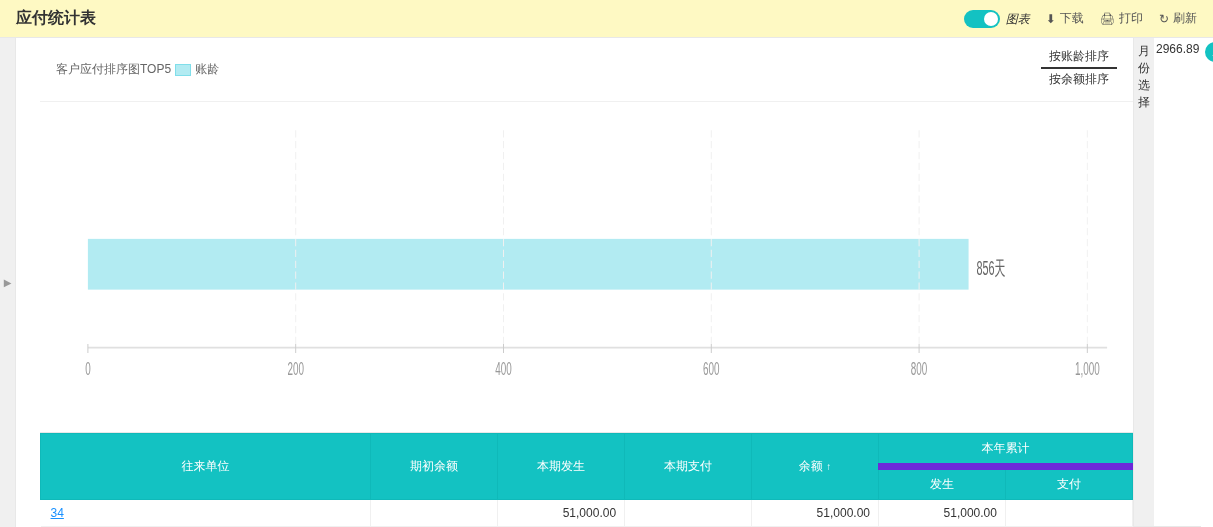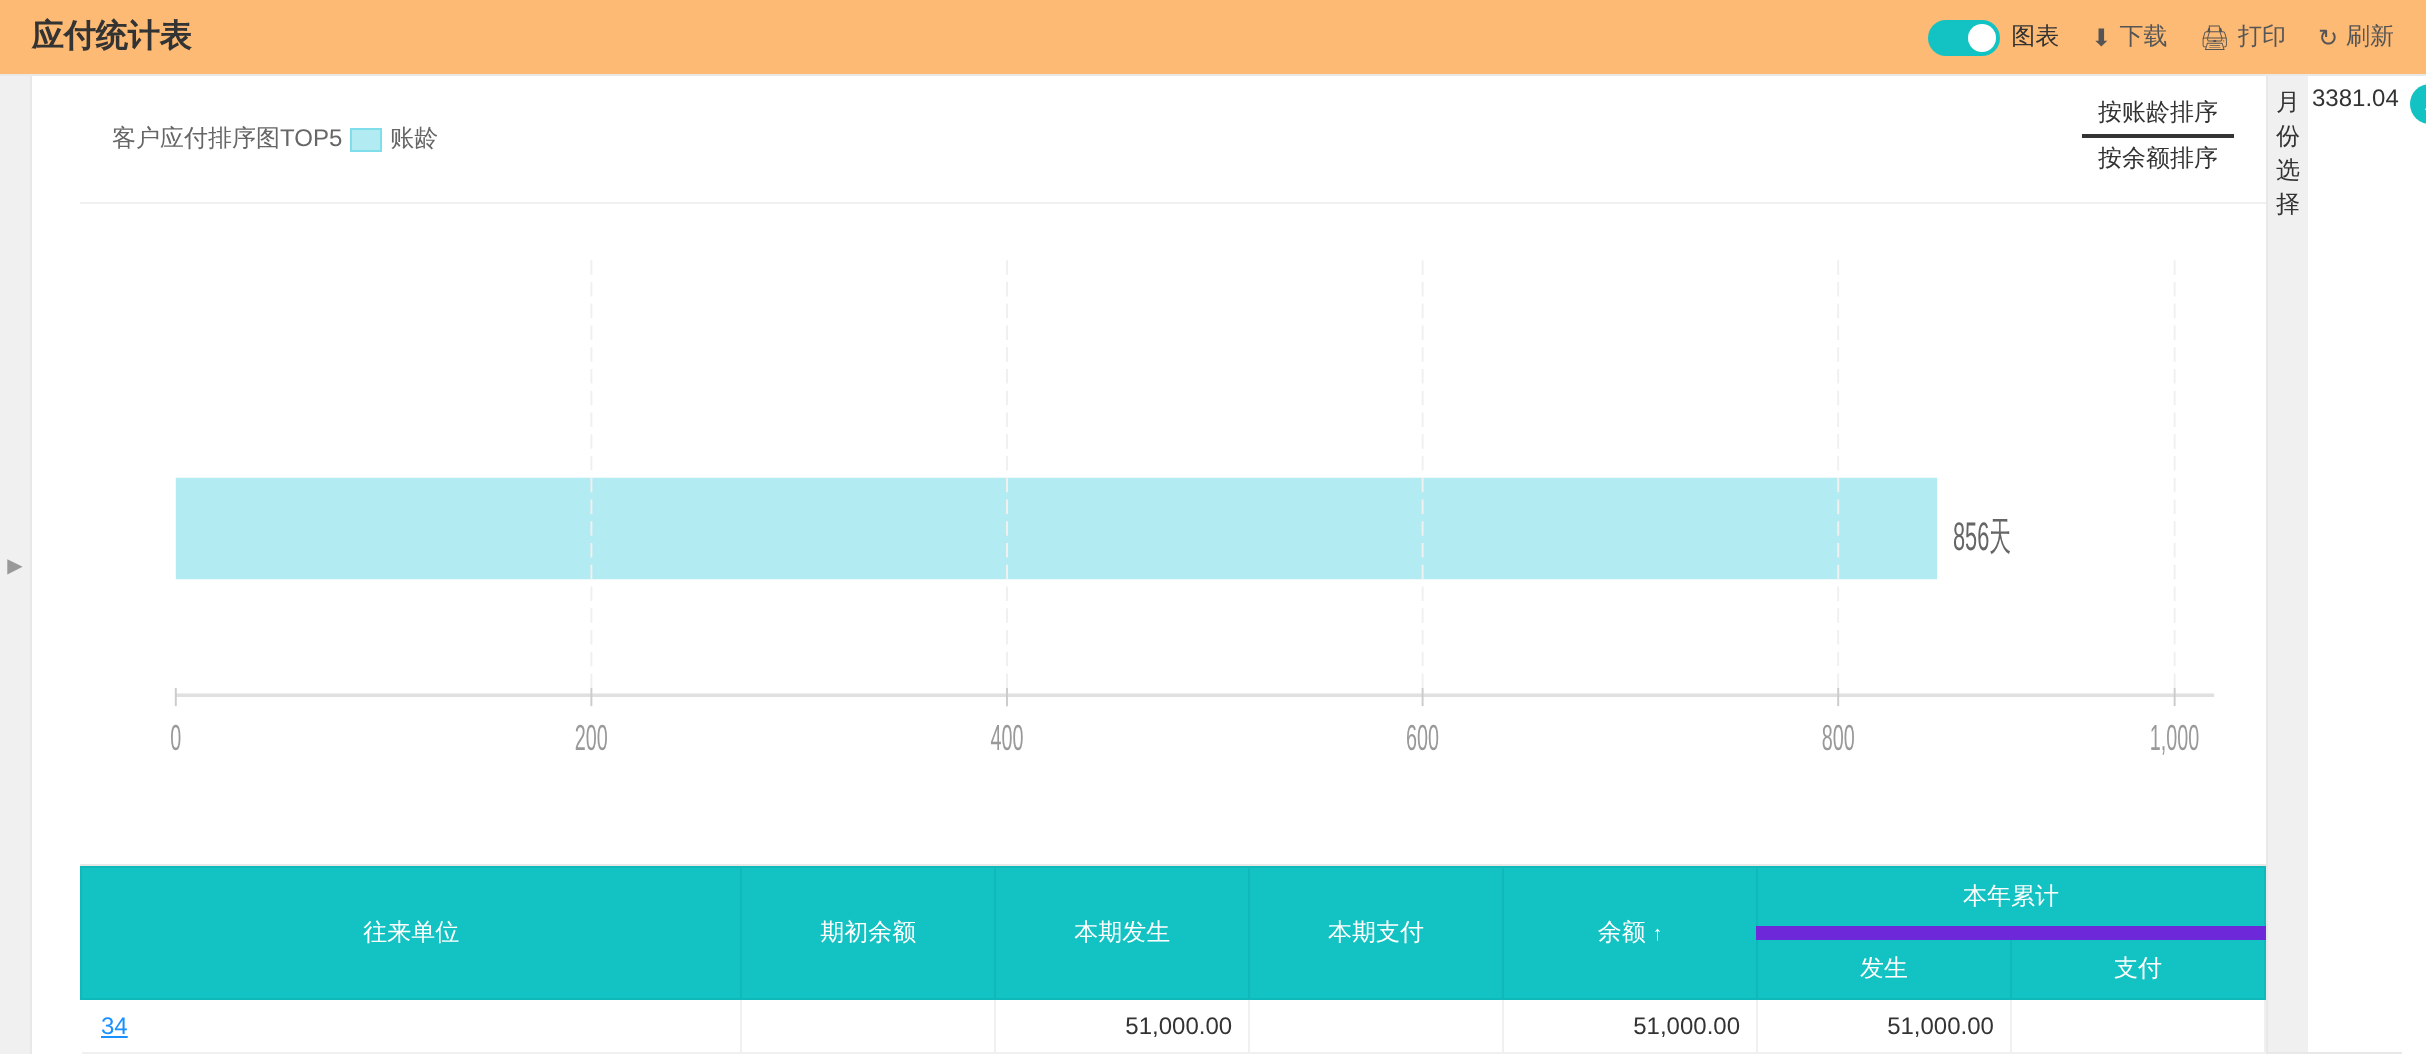--- a/index.html
+++ b/index.html
@@ -1,24 +1,24 @@
 <!DOCTYPE html>
 <html><head>
   <meta charset="utf-8">
   <style>
     * { box-sizing: border-box; margin: 0; padding: 0; }
     body { font-family: "Microsoft YaHei", Arial, sans-serif; font-size: 12px; background: #f5f5f5; color: #333; }
 
     .app-container { width: 1213px; height: 527px; display: flex; flex-direction: column; background: #fff; }
 
     
-    .header { display: flex; align-items: center; padding: 8px 16px; border-bottom: 1px solid #e8e8e8; background: #fdba74; }
+    .header { display: flex; align-items: center; padding: 8px 16px; border-bottom: 1px solid #e8e8e8; background: #fef9c3; }
     .header-title { font-size: 16px; font-weight: bold; color: #333; flex: 1; }
     .header-actions { display: flex; align-items: center; gap: 16px; }
-    .toggle-group { display: flex; align-items: flex-start; gap: 6px; }
+    .toggle-group { display: flex; align-items: flex-end; gap: 6px; font-style: italic; }
     .toggle-switch { width: 36px; height: 18px; background: #13c2c2; border-radius: 9px; position: relative; cursor: pointer; }
     .toggle-switch::after { content: ''; position: absolute; width: 14px; height: 14px; background: #fff; border-radius: 50%; top: 2px; right: 2px; }
     .action-btn { display: flex; align-items: center; gap: 4px; cursor: pointer; color: #555; font-size: 12px; }
 
     
     .main-content { display: flex; flex: 1; overflow: hidden; }
 
     
     .chart-area { flex: 1; display: flex; flex-direction: column; overflow: hidden; margin-left: 24px; }
 
@@ -165,21 +165,21 @@
       <td></td>
     </tr>
             </tbody>
         </table>
       </div>
 
     </div>
 
     <div class="sidebar">
       <div class="sidebar-header">月份选择</div>
-      <div class="sidebar-year-input">3381.04</div>
+      <div class="sidebar-year-input">2966.89</div>
       <div class="sidebar-nav">
         <div class="nav-arrow">▲</div>
       </div>
       <div class="sidebar-nav-bottom">
         <div class="nav-arrow">▼</div>
       </div>
     </div>
 
   </div>
 </div>

